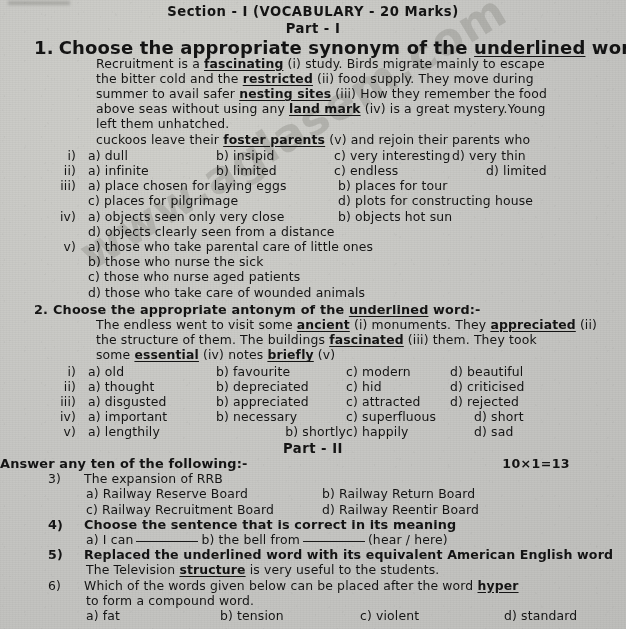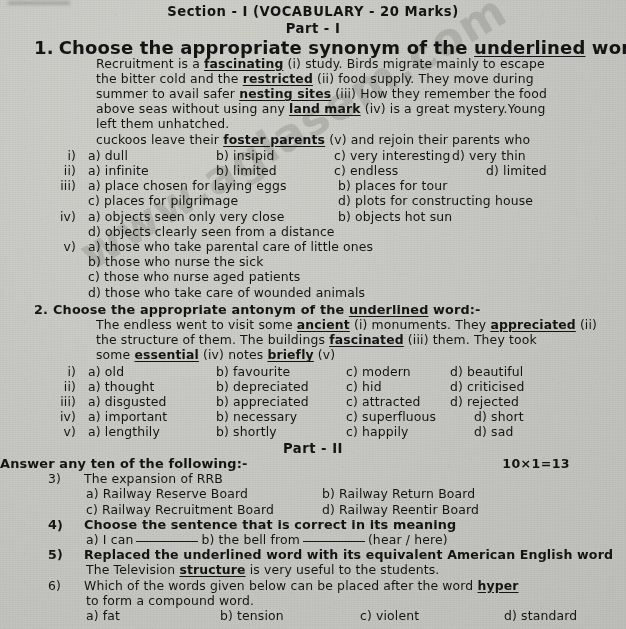--- a/index.html
+++ b/index.html
@@ -212,21 +212,21 @@
     <div class="ln i-opt">
       <span class="roman">ii)</span><span class="oa">a) thought</span><span class="ob" style="width:130px;">b) depreciated</span><span class="oc" style="width:104px;">c) hid</span><span>d) criticised</span>
     </div>
     <div class="ln i-opt">
       <span class="roman">iii)</span><span class="oa">a) disgusted</span><span class="ob" style="width:130px;">b) appreciated</span><span class="oc" style="width:104px;">c) attracted</span><span>d) rejected</span>
     </div>
     <div class="ln i-opt">
       <span class="roman">iv)</span><span class="oa">a) important</span><span class="ob" style="width:130px;">b) necessary</span><span class="oc" style="width:128px;">c) superfluous</span><span>d) short</span>
     </div>
     <div class="ln i-opt">
-      <span class="roman">v)</span><span class="oa">a) lengthily</span><span class="ob" style="width:130px;">b) shortly</span><span class="oc" style="width:128px;">c) happily</span><span>d) sad</span>
+      <span class="roman">v)</span><span class="oa">a) lengthily</span><span class="ob" style="width:130px;text-align:right;">b) shortly</span><span class="oc" style="width:128px;">c) happily</span><span>d) sad</span>
     </div>
 
     <div class="ln center hdr" style="margin-top:1px;">Part - II</div>
 
     <div class="ln b" style="font-size:12.9px;">
       <span>Answer any ten of the following:-</span>
       <span class="marks">10×1=13</span>
     </div>
 
     <div class="ln i-p2num">

